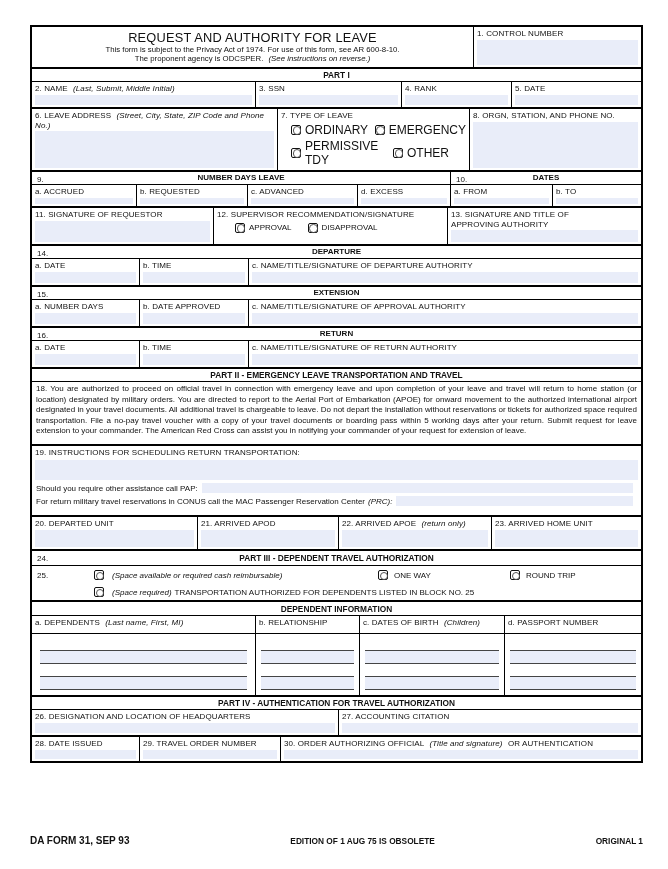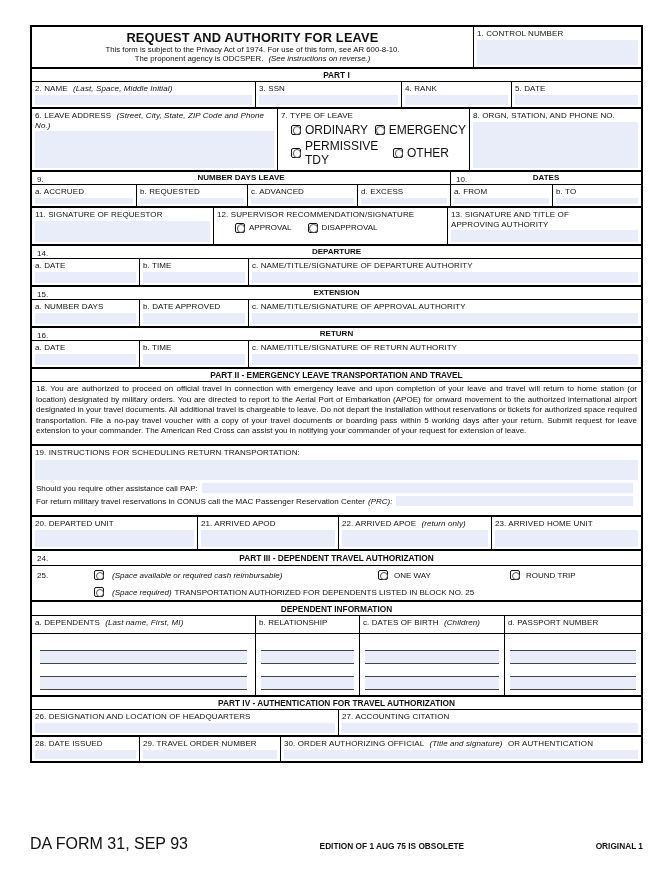--- a/index.html
+++ b/index.html
@@ -41,24 +41,24 @@
   .longline{flex:1;border-bottom:1px solid #000;height:9px;margin-right:1px}
   .fline{width:72px;border-bottom:1px solid #000;height:10px;background:#e9edf9;margin:0 2px}
   .fline.grow{flex:1;width:auto;margin-left:4px;margin-right:4px}
   .l19{display:flex;align-items:flex-end;font-size:8px;margin-top:3px;padding:0 1px}
   .depcell{position:relative;border-right:1.5px solid #000;padding:4px 8px 5px 8px;display:flex;flex-direction:column;justify-content:space-between;overflow:hidden}
   .depcell:last-child{border-right:none}
   .dline{height:13px;border-bottom:1.3px solid #444}
   .dline.sh{background:#e9edf9}
   .l25{position:absolute;left:0;display:flex;align-items:center;font-size:8px}
   .footer{position:absolute;left:30px;top:835px;width:613px;display:flex;align-items:baseline}
-  .f-left{font-weight:normal;font-size:16px}
+  .f-left{font-weight:bold;font-size:10px}
   .f-center{flex:1;text-align:center;font-size:8.3px;font-weight:bold}
   .f-right{font-size:8.3px;font-weight:bold}
-  .title{font-weight:bold;font-size:12.8px;text-align:center;margin-top:3px;letter-spacing:.2px}
+  .title{font-weight:normal;font-size:12.8px;text-align:center;margin-top:3px;letter-spacing:.2px}
   .subt{font-size:7.8px;text-align:center;line-height:9px}
   .oline{margin:3px 0 0 28px;width:152px;height:10px;background:#e9edf9;border-bottom:1px solid #000}
   .apline{display:flex;align-items:center;justify-content:flex-start;margin:3px 0 0 18px;font-size:8px}
 </style>
 </head>
 <body>
 
 <div class="page">
  <div class="form">
 
@@ -78,21 +78,21 @@
   </div>
 
   <div class="row bar h13 thin">
     <span>PART I</span>
   </div>
 
   <div class="row h27">
     <div class="cell w224">
       <div class="lbl">
         <span>2.  NAME</span>
-        <span class="it ml">(Last, Space, Middle Initial)</span>
+        <span class="it ml">(Last, Submit, Middle Initial)</span>
       </div>
       <div class="cfill"></div>
     </div>
     <div class="cell w146">
       <div class="lbl">3.  SSN</div>
       <div class="cfill"></div>
     </div>
     <div class="cell w110">
       <div class="lbl">4.  RANK</div>
       <div class="cfill"></div>

